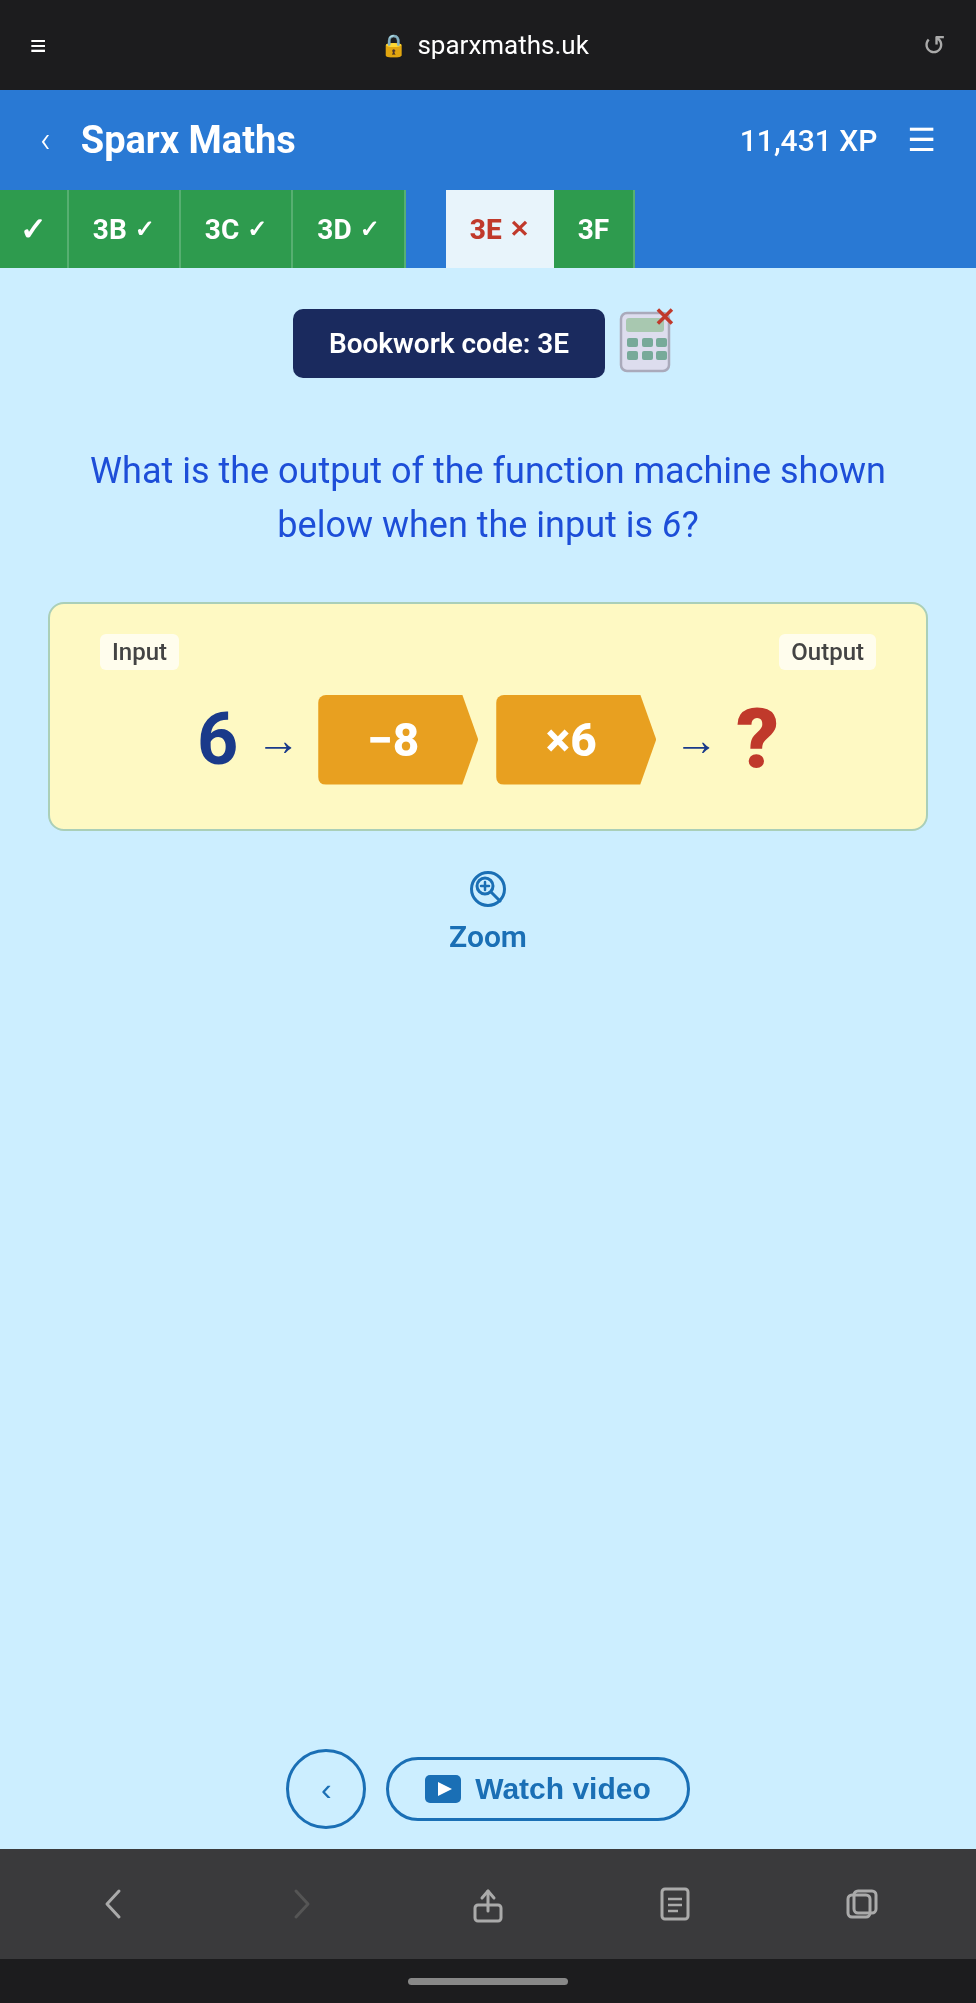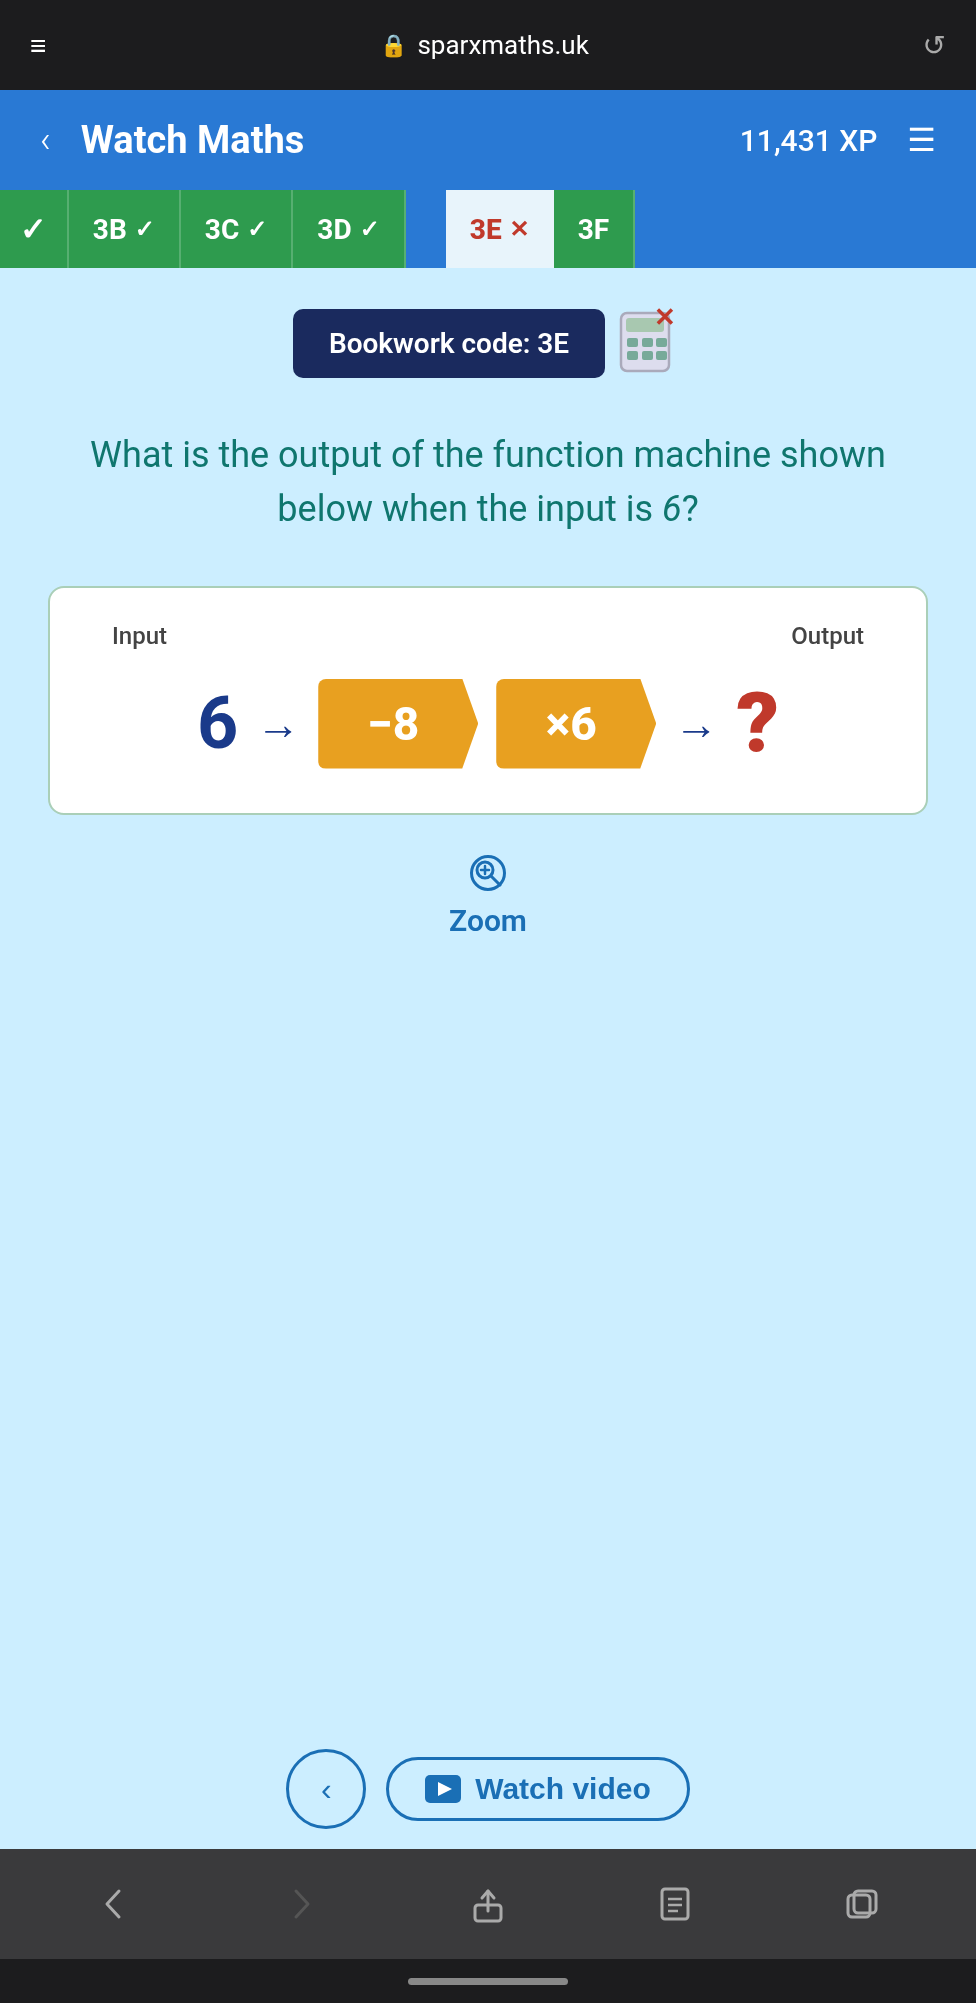--- a/index.html
+++ b/index.html
@@ -141,33 +141,34 @@
       position: relative;
       display: flex;
       align-items: center;
       justify-content: center;
     }
 
     
     .question-text {
       font-size: 36px;
       font-weight: 400;
-      color: #0f766e;
+      color: #1d4ed8;
       text-align: center;
       line-height: 1.5;
       margin-bottom: 50px;
       max-width: 880px;
+      margin-top: 16px;
     }
     .question-text .math-num {
       font-style: italic;
     }
 
     
     .function-machine {
-      background: #ffffff;
+      background: #fef9c3;
       border: 2px solid #aacfb8;
       border-radius: 16px;
       width: 880px;
       padding: 30px 40px 40px;
       display: flex;
       flex-direction: column;
       gap: 10px;
       margin-bottom: 40px;
     }
     .fm-labels {
@@ -360,21 +361,21 @@
   <span class="browser-bar-icon">≡</span>
   <div class="browser-url">
     <span class="lock-icon">🔒</span>
     <span>sparxmaths.uk</span>
   </div>
   <span class="refresh-icon">↺</span>
 </div>
 
 <div class="app-header">
   <span class="back-btn">‹</span>
-  <span class="app-title">Watch Maths</span>
+  <span class="app-title">Sparx Maths</span>
   <span class="xp-display">11,431 XP</span>
   <span class="menu-btn">☰</span>
 </div>
 
 <div class="tab-bar">
   <div class="tab tab-first">
     <span style="font-size:32px;">✓</span>
   </div>
   <div class="tab">
     <span>3B</span>

